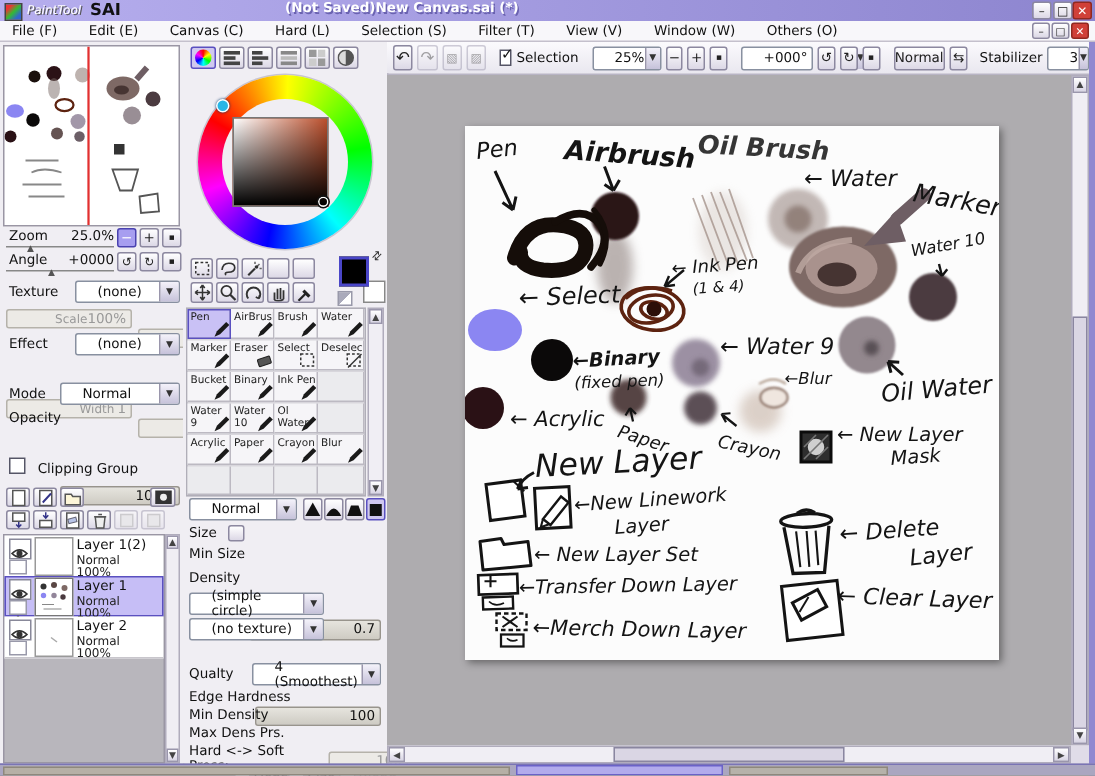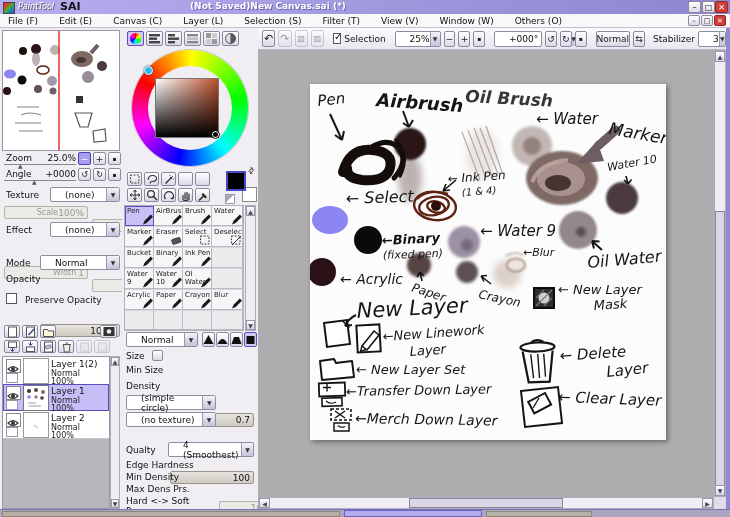--- a/index.html
+++ b/index.html
@@ -70,21 +70,21 @@
     <span class="abs" style="left:190px;top:1px;font-size:9px;font-weight:bold;color:#fff;text-shadow:1px 1px 0 #6a62b0;">(Not Saved)New Canvas.sai (*)</span>
     <div class="abs btn" style="left:688px;top:1px;width:13px;height:12px;font-size:8px;">–</div>
     <div class="abs btn" style="left:702px;top:1px;width:13px;height:12px;font-size:8px;">□</div>
     <div class="abs btn" style="left:715px;top:1px;width:13px;height:12px;background:#d04038;border-color:#902820;color:#fff;font-size:8px;">✕</div>
   </div>
 
   <div class="abs" style="left:0;top:14px;width:730px;height:14px;background:#f8f7fa;border-bottom:1px solid #c4c0cc;display:flex;align-items:center;gap:21px;padding-left:8px;box-sizing:border-box;">
     <span class="t9">File (F)</span>
     <span class="t9">Edit (E)</span>
     <span class="t9">Canvas (C)</span>
-    <span class="t9">Layer (L)</span>
+    <span class="t9">Hard (L)</span>
     <span class="t9">Selection (S)</span>
     <span class="t9">Filter (T)</span>
     <span class="t9">View (V)</span>
     <span class="t9">Window (W)</span>
     <span class="t9">Others (O)</span>
     <div class="abs btn" style="left:688px;top:1px;width:12px;height:11px;font-size:7px;">–</div>
     <div class="abs btn" style="left:701px;top:1px;width:12px;height:11px;font-size:7px;">□</div>
     <div class="abs btn" style="left:714px;top:1px;width:12px;height:11px;background:#d04038;border-color:#902820;color:#fff;font-size:7px;">✕</div>
   </div>
 
@@ -161,23 +161,23 @@
   <span class="abs t9" style="left:6px;top:258px;">Mode</span>
   <div class="abs combo" style="left:40px;top:255px;width:80px;height:15px;">
     <span>Normal</span>
       <span class="dd">▼</span>
   </div>
   <span class="abs t9" style="left:6px;top:274px;">Opacity</span>
   <div class="abs bar" style="left:40px;top:272px;width:80px;height:13px;">
     <span>100%</span>
   </div>
 
-  <div class="abs" style="left:6px;top:288px;">
+  <div class="abs" style="left:6px;top:300px;">
     <span class="chk"></span>
-    <span class="t9" style="margin-left:3px;">Preserve Opacity</span>
+    <span class="t9" style="margin-left:3px;">Clipping Group</span>
   </div>
 
   <div class="abs btn" style="left:4px;top:325px;width:16px;height:13px;">
     <svg width="13" height="12">
         <rect x="2.5" y="1" width="8" height="10" fill="#fff" stroke="#555"></rect>
       </svg>
     </div>
   <div class="abs btn" style="left:22px;top:325px;width:16px;height:13px;">
     <svg width="13" height="12">
         <rect x="2.5" y="1" width="8" height="10" fill="#fff" stroke="#555"></rect>

